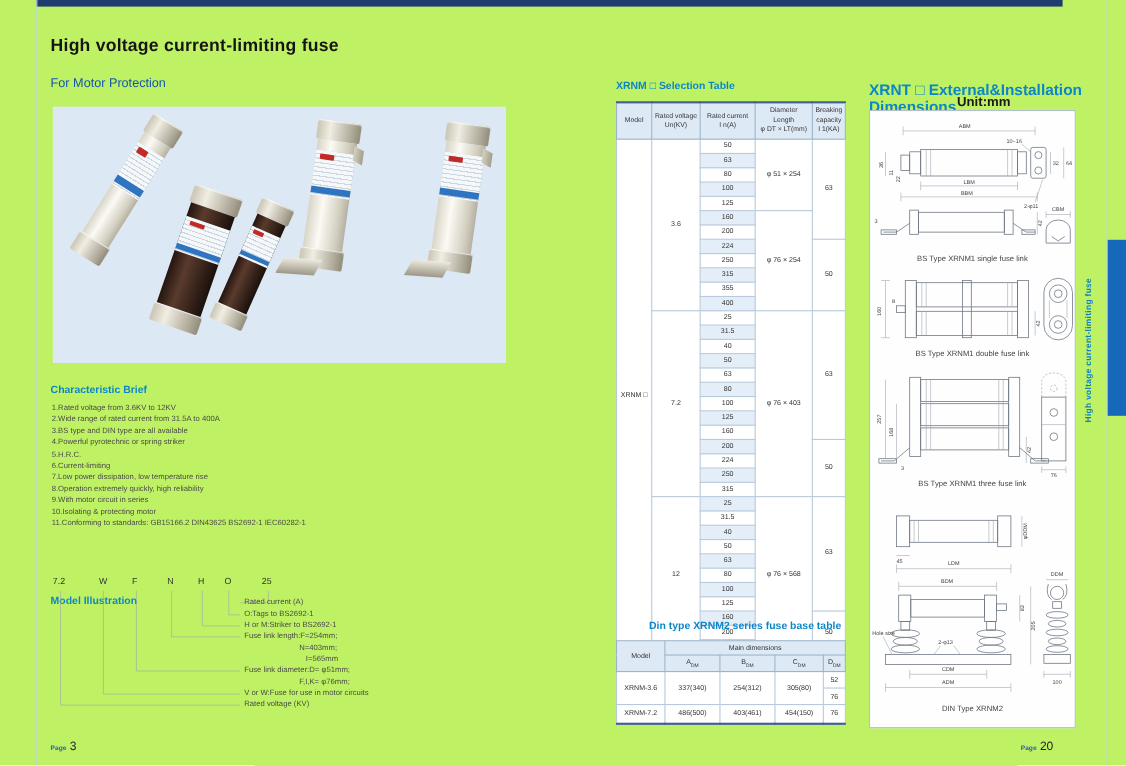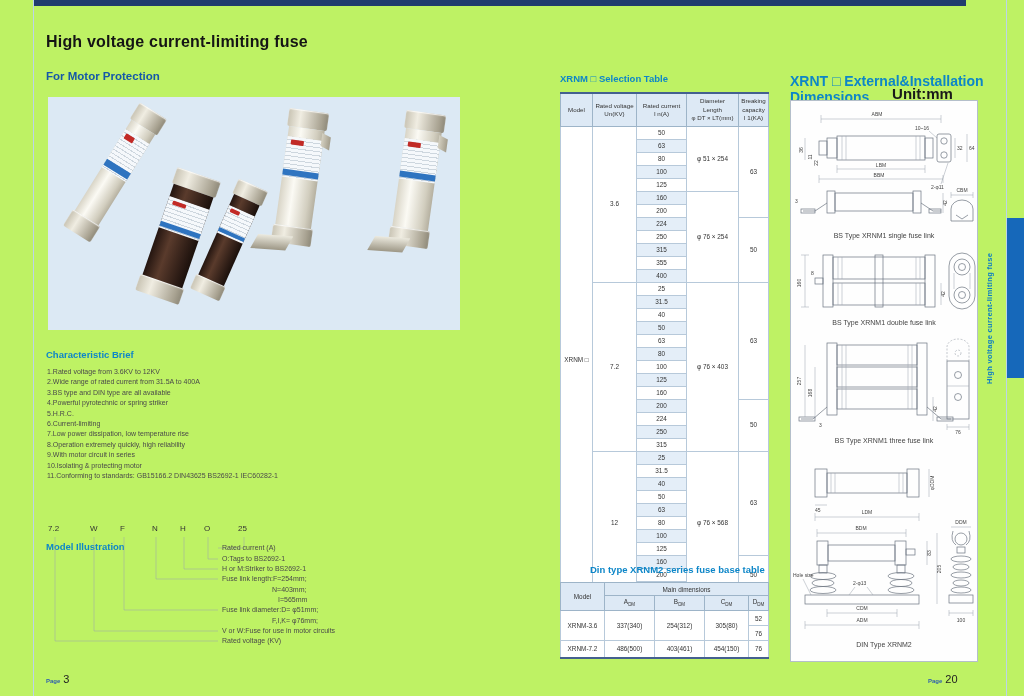--- a/index.html
+++ b/index.html
@@ -4,21 +4,21 @@
 <style>
   html,body{margin:0;padding:0;background:#fff;}
   .canvas{position:relative;width:1024px;height:696px;background:#bef264;overflow:hidden;
           font-family:"Liberation Sans",sans-serif;color:#333;}
   .topbar{position:absolute;left:33px;top:0;width:933px;height:6px;background:#203c6e;}
   .vline{position:absolute;top:0;width:1px;height:696px;background:#bcd4ea;}
   .vl-left{left:33px;} .vl-right{left:1006px;}
 
   
   .title{position:absolute;left:46px;top:33px;font-size:16px;font-weight:bold;color:#151515;letter-spacing:.2px;}
-  .subtitle{position:absolute;left:46px;top:70px;font-size:11.5px;font-weight:bold;color:#1558a8;}
+  .subtitle{position:absolute;left:46px;top:70px;font-size:11.5px;font-weight:normal;color:#1558a8;}
   .photo{position:absolute;left:48px;top:97px;width:412px;height:233px;background:#dce9f4;}
   .fuse{position:absolute;display:flex;flex-direction:column;}
   .cap{height:13%;background:linear-gradient(90deg,#c9c4b4,#f0ede2 30%,#a8a291 85%,#8f8a7a);
        border-radius:2px;box-shadow:inset 0 1px 1px rgba(255,255,255,.8);}
   .fuse .fbody{flex:1;position:relative;margin:0 2px;
        background:linear-gradient(90deg,#d8d4c6,#fbfaf4 35%,#d2cebf 80%,#b5b0a0);}
   .fuse.brown .fbody{background:linear-gradient(90deg,#241510,#5a3b2c 35%,#2e1d16 80%,#1b100b);}
   .band{position:absolute;left:0;right:0;top:10%;height:42%;
        background:repeating-linear-gradient(#f5f8fb 0 3px,#cdd6de 3px 4px);}
   .band::before{content:"";position:absolute;top:8%;left:12%;width:34%;height:12%;background:#c22a26;border-radius:1px;}
@@ -65,22 +65,22 @@
        border-top:1.5px solid #44608f;border-bottom:2px solid #44608f;}
   #din th{background:#dde9f5;font-weight:normal;border:1px solid #9db4c8;padding:0;}
   #din td{border:1px solid #b7c9da;padding:0;}
   #din .hr1{height:13px;} #din .hr2{height:15px;} #din .br{height:15px;} #din .br2{height:17px;}
   #din sub{font-size:4.5px;}
   #din col.d-model{width:44px;}#din col.d-a{width:50px;}#din col.d-b{width:50px;}
   #din col.d-c{width:44px;}#din col.d-d{width:20px;}
 
   
   .xrnt-head{left:790px;top:73px;font-size:14px;}
-  .unit{position:absolute;left:870px;top:85px;width:105px;text-align:center;
-        font-size:15px;font-weight:bold;color:#1a1a1a;}
+  .unit{position:absolute;left:870px;top:85px;width:105px;text-align:left;
+        font-size:12px;font-weight:bold;color:#1a1a1a;}
   .draw-box{position:absolute;left:790px;top:100px;width:186px;height:560px;
         border:1px solid #b4bfca;background:#fefefe;}
   .draw-box svg{position:absolute;left:0;}
   .cap-text{position:absolute;left:0;width:100%;text-align:center;font-size:7px;color:#444;}
   .svg1{top:4px;} .svg2{top:146px;} .svg3{top:234px;} .svg4{top:356px;}
   .c1{top:131px;} .c2{top:218px;} .c3{top:336px;} .c4{top:540px;}
   .ln{stroke:#6b7480;stroke-width:.7;fill:none;}
   .thin{stroke:#9aa2ad;stroke-width:.5;fill:none;}
   .dsh{stroke:#8a929c;stroke-width:.5;fill:none;stroke-dasharray:2 1.5;}
   text.dt{font-size:5px;fill:#444;font-family:"Liberation Sans",sans-serif;}

